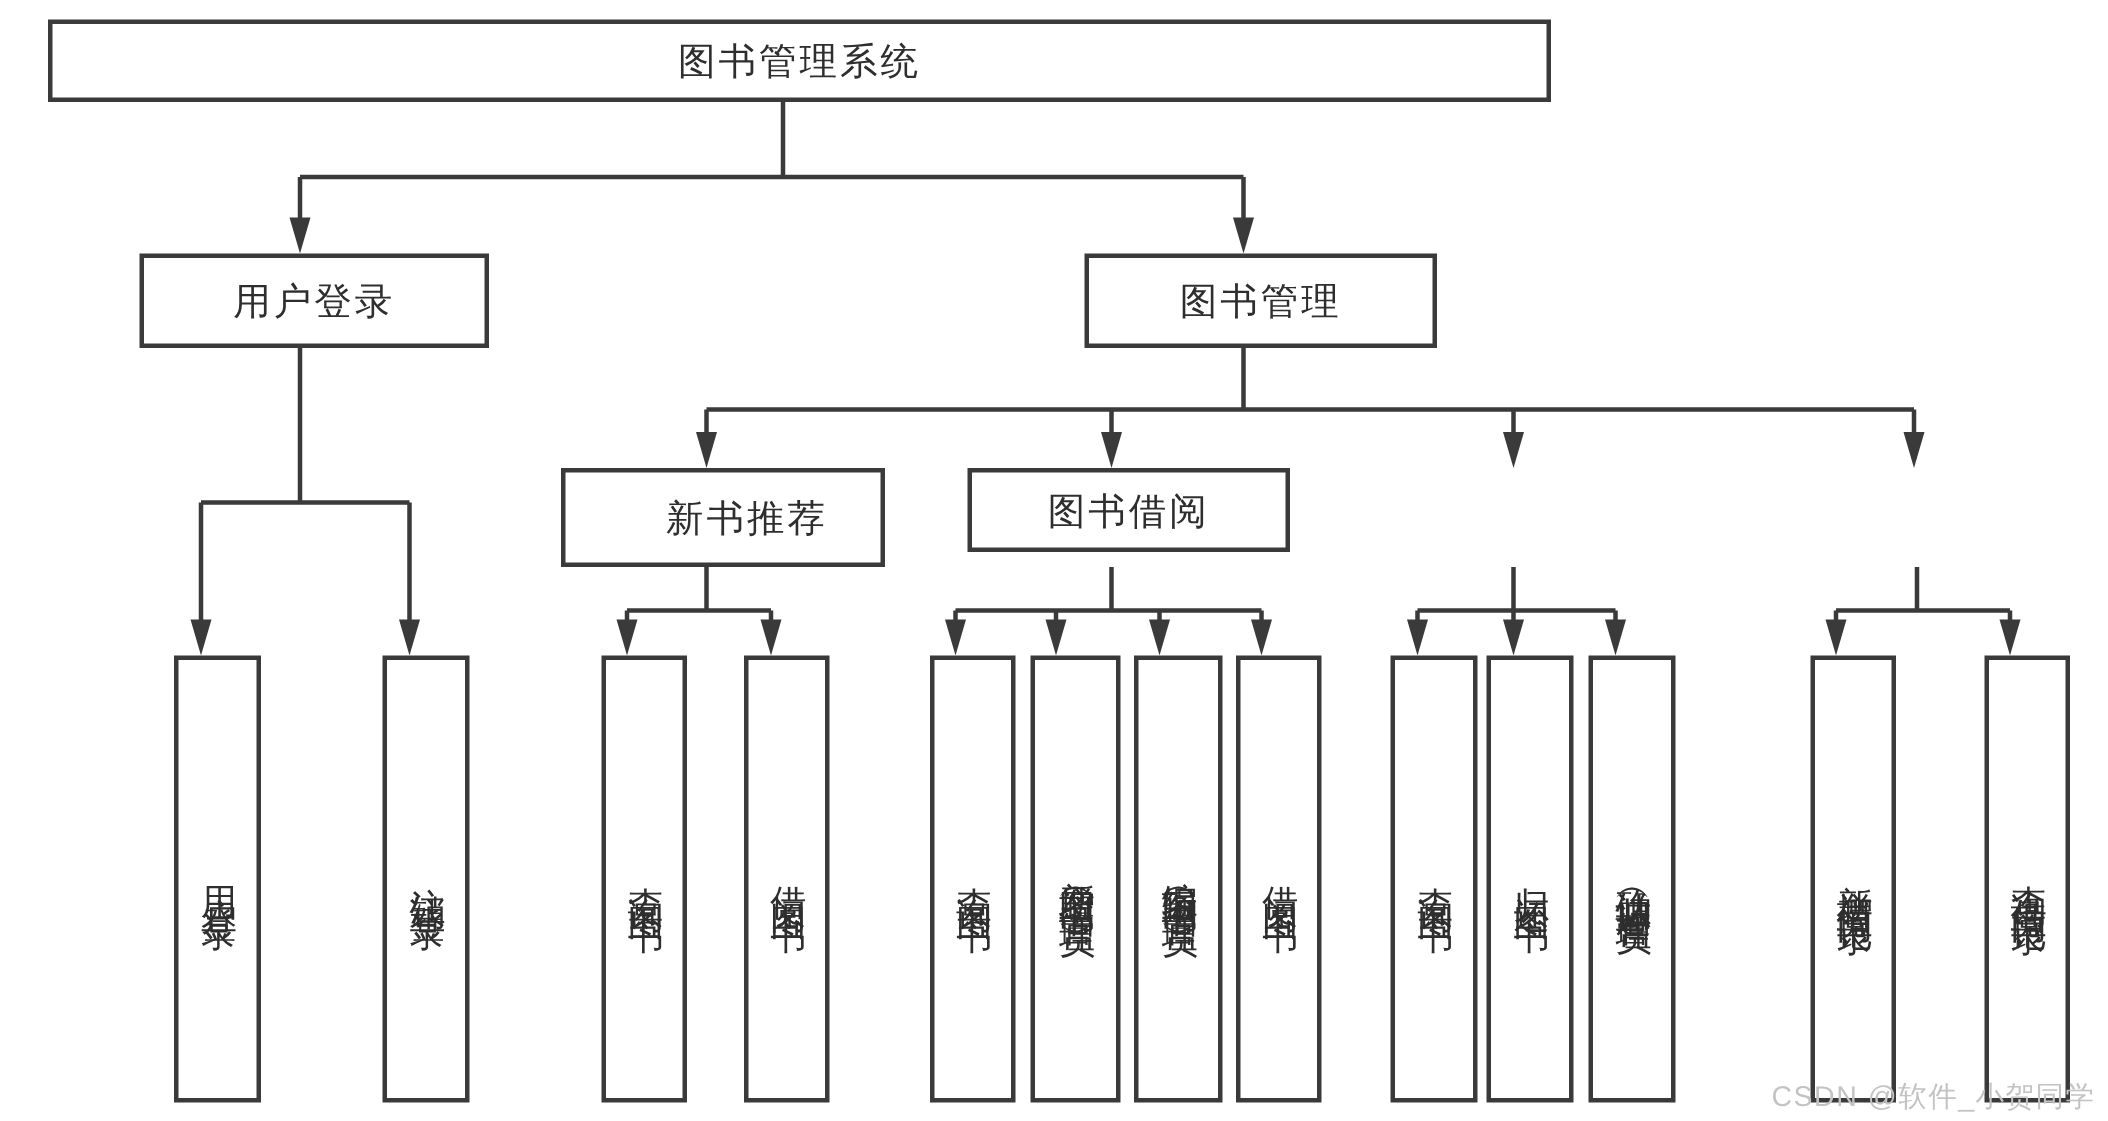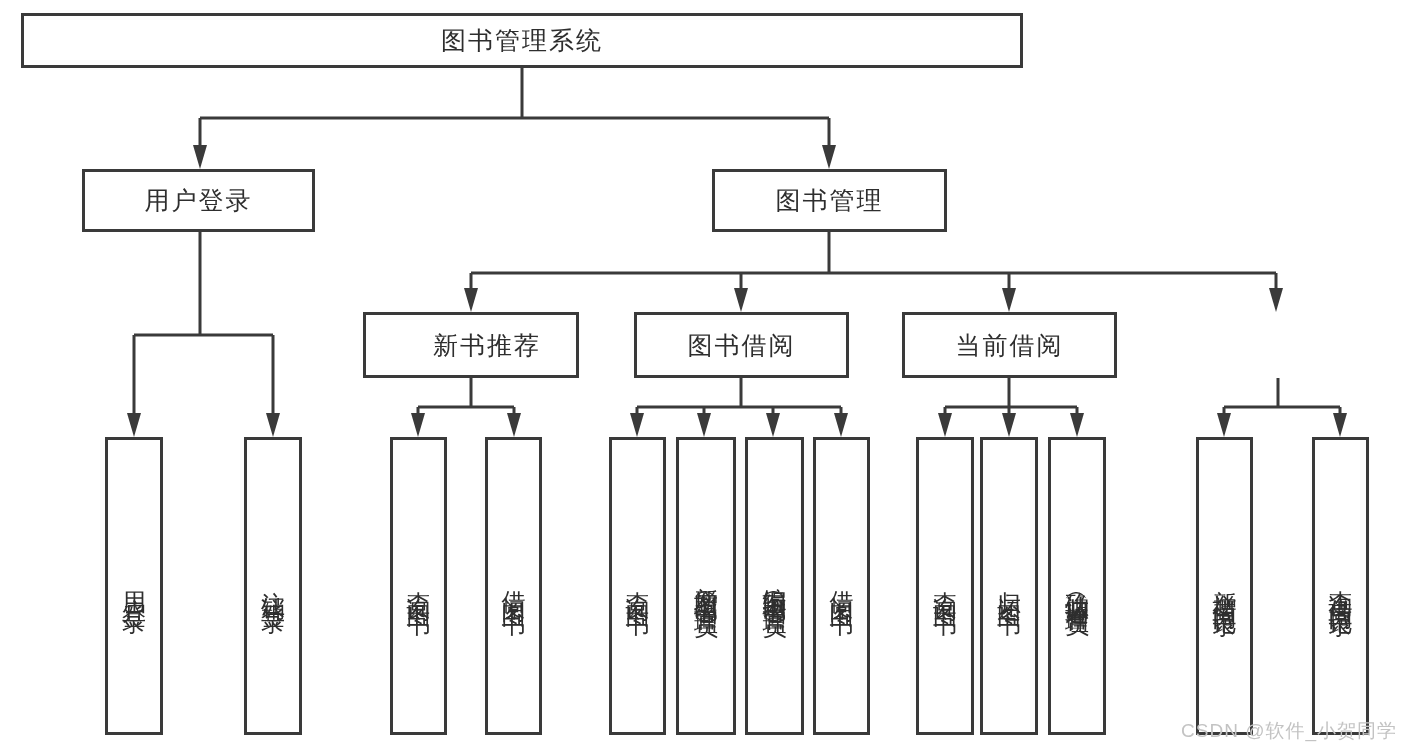--- a/index.html
+++ b/index.html
@@ -22,20 +22,21 @@
   }
   .node {
     position: absolute;
     box-sizing: border-box;
     border: 3px solid #3a3a3a;
     background: #ffffff;
     display: flex;
     align-items: center;
     justify-content: center;
     color: #2e2e2e;
+    margin-left: 11px;
   }
   .hlabel {
     font-size: 25px;
     letter-spacing: 2px;
     color: #2e2e2e;
     white-space: nowrap;
   }
   .vlabel {
     writing-mode: vertical-rl;
     text-orientation: mixed;
@@ -114,25 +115,22 @@
   <div class="node" style="left:82px; top:169px; width:233px; height:63px;">
     <span class="hlabel">用户登录</span>
   </div>
   <div class="node" style="left:712px; top:169px; width:235px; height:63px;">
     <span class="hlabel">图书管理</span>
   </div>
 
   <div class="node" style="left:363px; top:312px; width:216px; height:66px;padding-left:32px;">
     <span class="hlabel">新书推荐</span>
   </div>
-  <div class="node" style="left:634px; top:312px; width:215px; height:66px;">
+  <div class="node" style="left:634px; top:312px; width:215px; height:56px;">
     <span class="hlabel">图书借阅</span>
-  </div>
-  <div class="node" style="left:902px; top:312px; width:215px; height:66px;">
-    <span class="hlabel">当前借阅</span>
   </div>
 
   <div class="node" style="left:105px; top:437px; width:58px; height:298px;">
     <span class="vlabel">用户登录</span>
   </div>
   <div class="node" style="left:244px; top:437px; width:58px; height:298px;">
     <span class="vlabel">注销登录</span>
   </div>
 
   <div class="node" style="left:390px; top:437px; width:57px; height:298px;">

